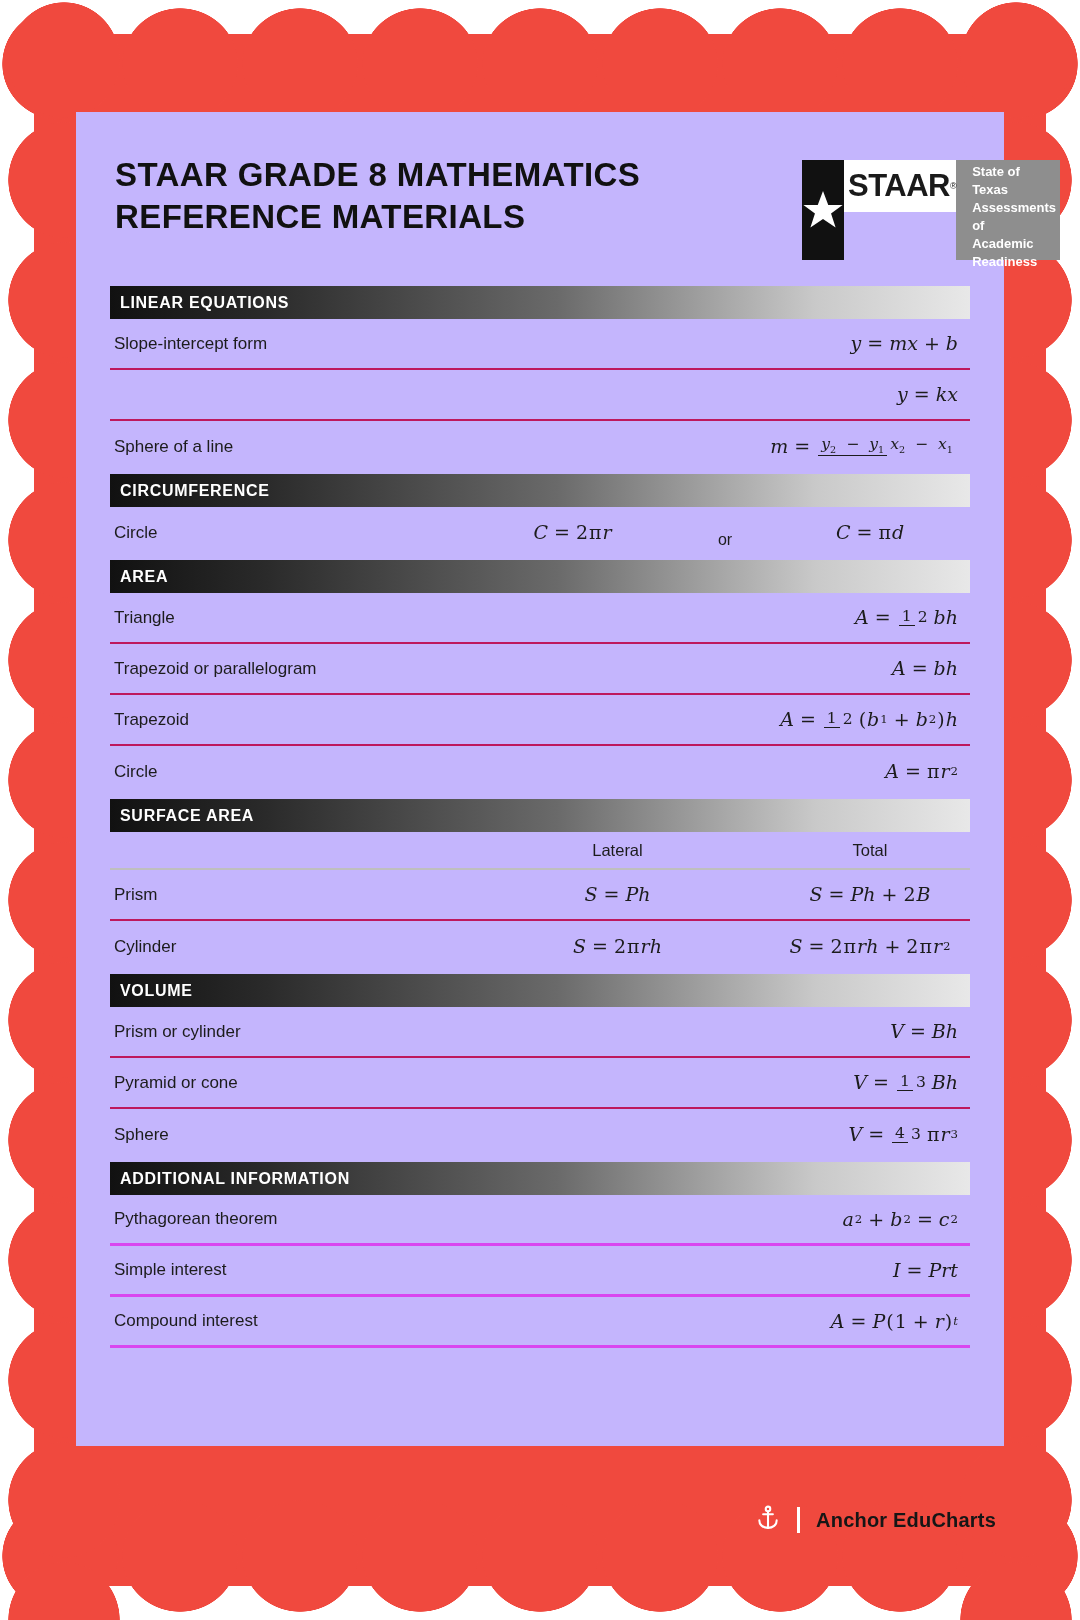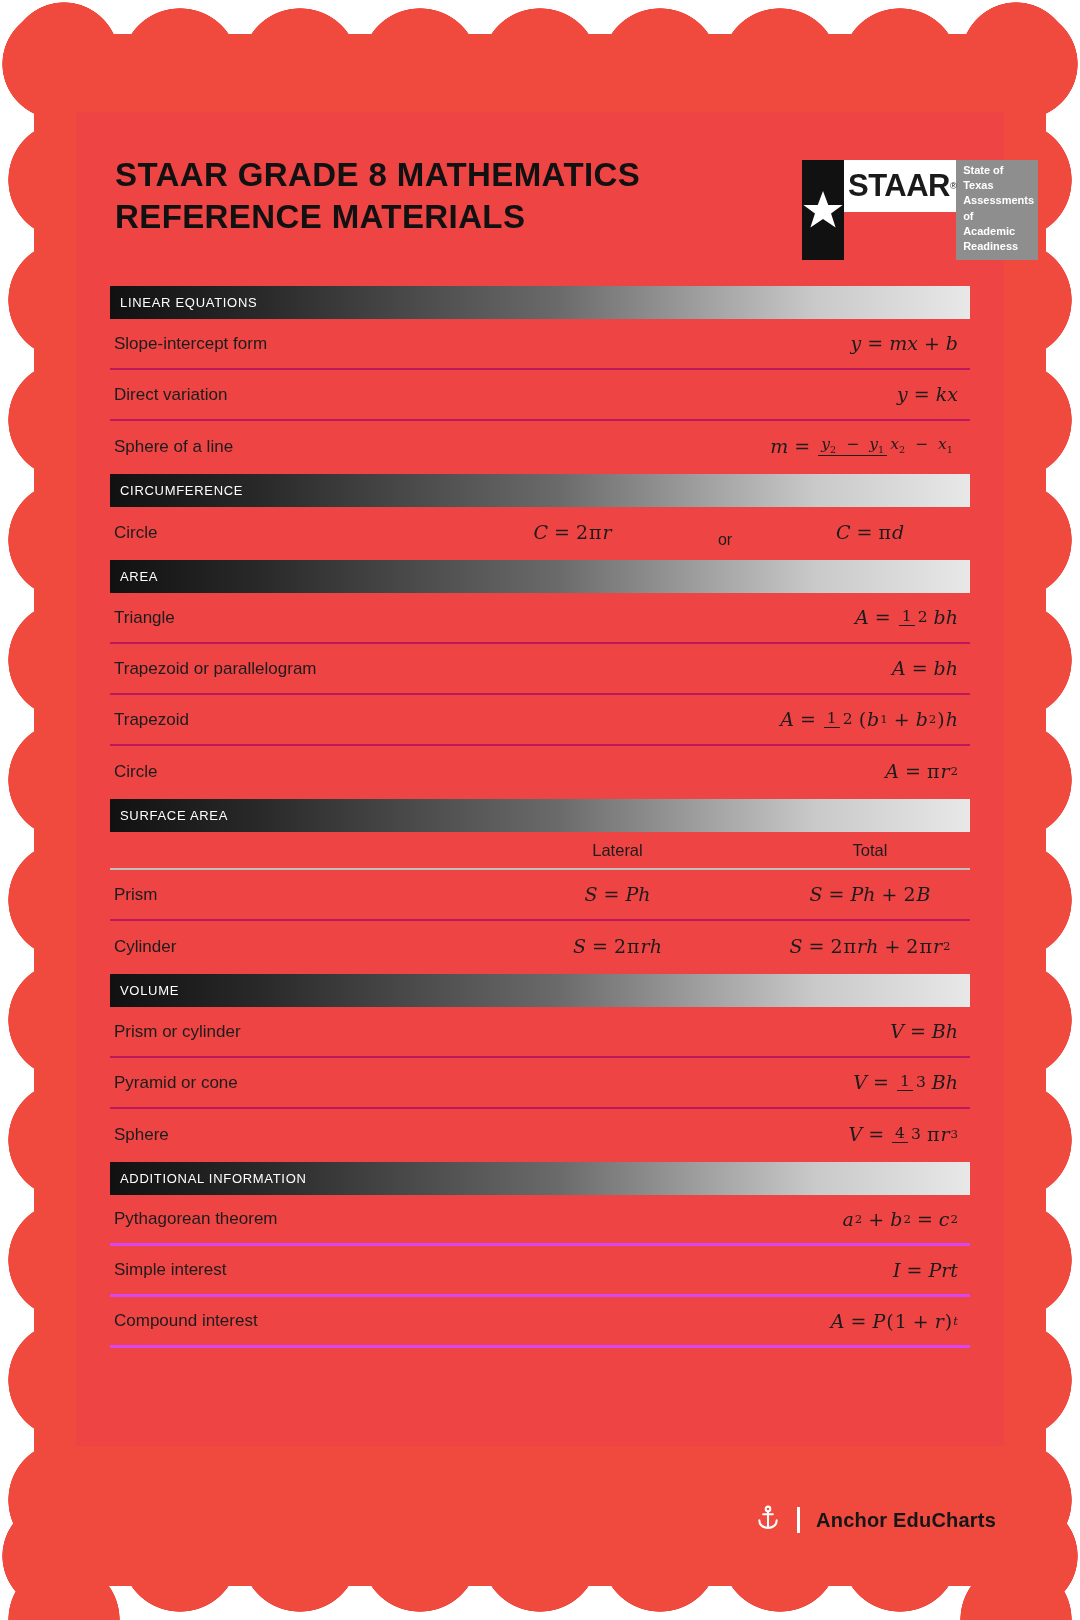--- a/index.html
+++ b/index.html
@@ -48,21 +48,21 @@
     position: absolute;
     left: 34px; top: 34px; right: 34px; bottom: 34px;
     background: #f0493e;
   }
 
   
   .sheet {
     position: absolute;
     left: 76px; top: 112px;
     width: 928px; height: 1334px;
-    background: #ef4444;
+    background: #c4b5fd;
     padding: 42px 34px 0 34px;
   }
 
   
   .header {
     display: flex;
     align-items: flex-start;
     justify-content: space-between;
     margin-bottom: 26px;
   }
@@ -101,39 +101,39 @@
   }
   .logo-word sup {
     font-size: 9px;
     vertical-align: super;
     font-weight: normal;
   }
   .logo-sub {
     flex: 1;
     background: #8e8e8e;
     color: #ffffff;
-    font-size: 11px;
+    font-size: 13px;
     line-height: 1.38;
-    padding: 3px 4px 0 7px;
+    padding: 3px 4px 0 16px;
     font-weight: bold;
   }
 
   
   .bar {
     height: 33px;
     background: linear-gradient(to right, #111111 0%, #2a2a2a 18%, #6a6a6a 52%, #c9c9c9 82%, #e8e8e8 100%);
     display: flex;
     align-items: center;
     padding-left: 10px;
     margin-top: 2px;
   }
   .bar-label {
     color: #ffffff;
-    font-size: 13px;
-    font-weight: normal;
+    font-size: 16px;
+    font-weight: bold;
     letter-spacing: 0.7px;
   }
 
   
   .row {
     display: flex;
     align-items: center;
     min-height: 51px;
     border-bottom: 2px solid #be185d;
     position: relative;
@@ -271,21 +271,20 @@
         <span class="math">
             <i>y</i>
             <span class="op">=</span>
             <i>mx</i>
             <span class="op">+</span>
             <i>b</i>
           </span>
       </div>
     </div>
     <div class="row">
-      <div class="row-label">Direct variation</div>
       <div class="cell-wide-right">
         <span class="math">
             <i>y</i>
             <span class="op">=</span>
             <i>kx</i>
           </span>
       </div>
     </div>
     <div class="row last">
       <div class="row-label">Sphere of a line</div>

